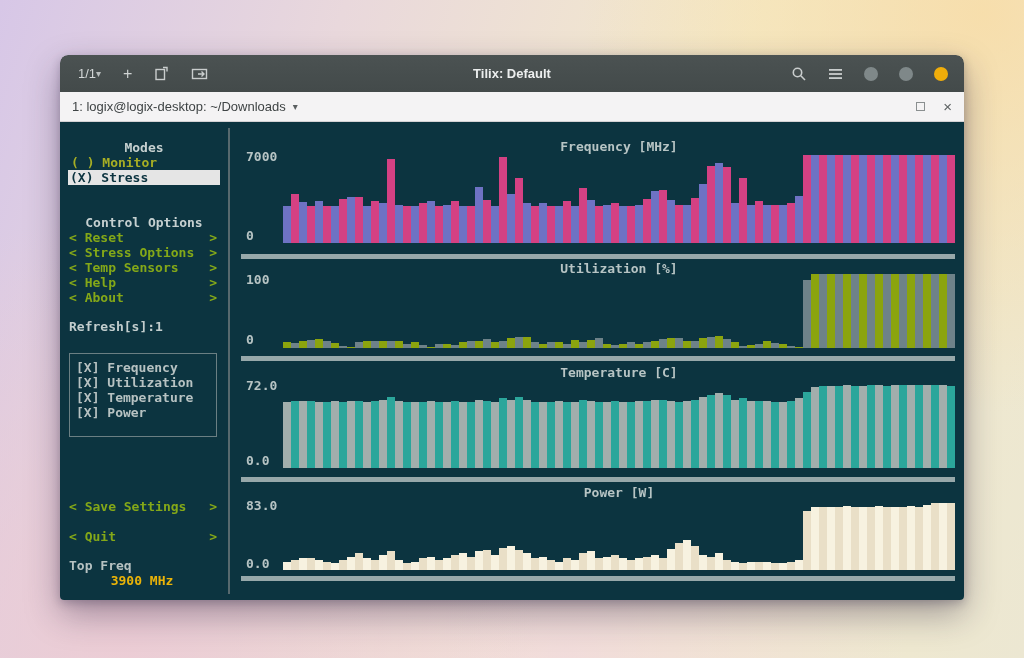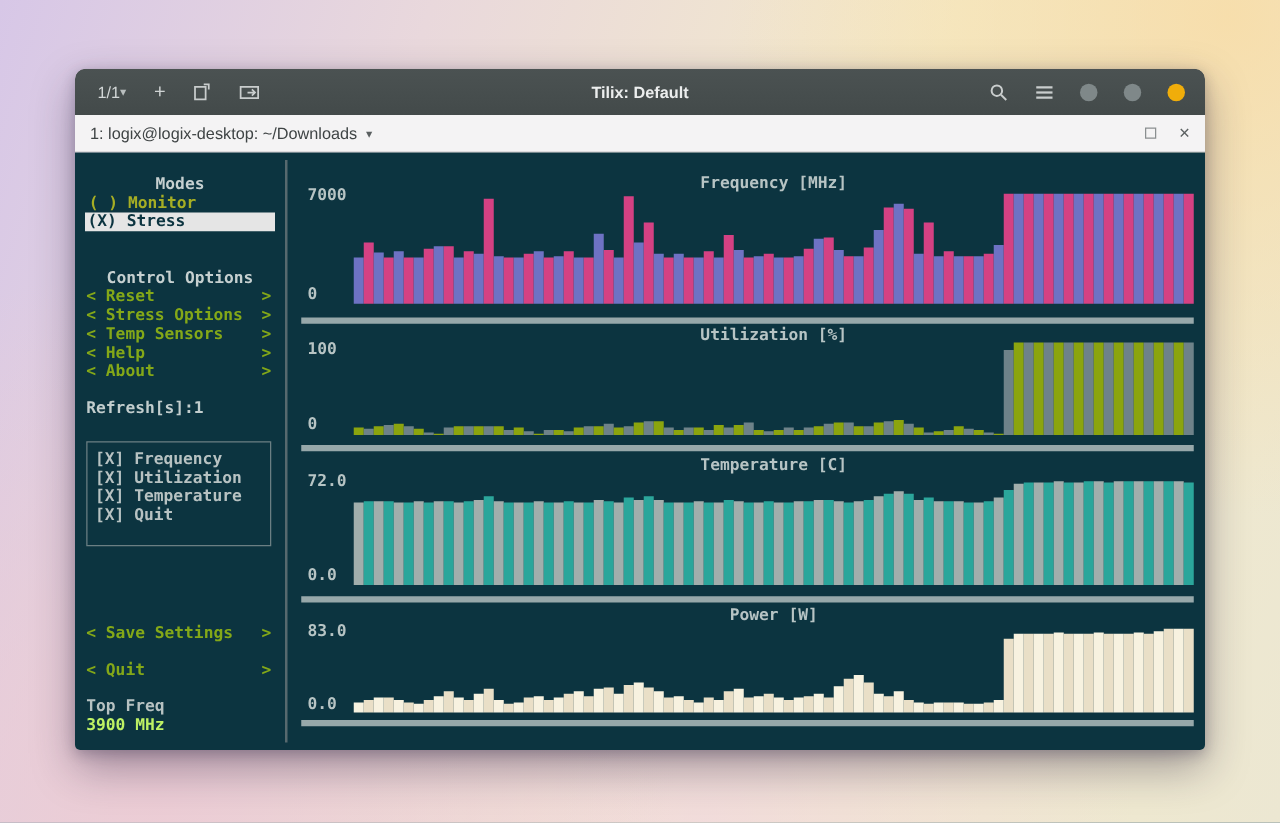--- a/index.html
+++ b/index.html
@@ -57,21 +57,21 @@
   .side-head { left:9px; width:150px; text-align:center; color:#c6d0d0; }
   .mode-row { left:9px; width:150px; padding-left:2px; color:#a6ae24; white-space:pre; }
   .mode-row.selected { left:8px; width:152px; background:#e5e5e5; color:#0c3440; }
   .menu-item {
     left:9px; width:150px; display:flex; justify-content:space-between;
     color:#84a818; padding-right:2px;
   }
   .plain { left:9px; color:#c2cdcd; }
   .side-box { left:9px; width:148px; border:1px solid #6b7f83; color:#b7c2c2; }
   .side-box .row { padding-left:6px; line-height:15px; white-space:pre; }
-  .rightalign { left:9px; width:150px; text-align:left; padding-right:4px; color:#bef264; }
+  .rightalign { left:9px; width:150px; text-align:center; padding-right:4px; color:#eab308; }
   .v-divider { left:168px; top:6px; width:2px; height:466px; background:#57696e; }
   
   .chart-title { left:223px; width:672px; text-align:center; color:#b7c4c4; }
   .ylab { left:186px; color:#b7c4c4; }
   .bars { left:223px; width:672px; display:flex; align-items:flex-end; }
   .bar { flex:0 0 8px; width:8px; }
   .separator { left:181px; width:714px; height:5px; background:#97a8aa; }
 </style>
 </head>
 <body>
@@ -157,21 +157,21 @@
       <span>&lt; About</span>
         <span>&gt;</span>
     </div>
 
     <div class="abs plain" style="top:197px">Refresh[s]:1</div>
 
     <div class="abs side-box" style="top:231px; height:84px; padding-top:6px">
       <div class="row">[X] Frequency</div>
       <div class="row">[X] Utilization</div>
       <div class="row">[X] Temperature</div>
-      <div class="row">[X] Quit</div>
+      <div class="row">[X] Power</div>
     </div>
 
 
     <div class="abs menu-item" style="top:377px">
       <span>&lt; Save Settings</span>
         <span>&gt;</span>
     </div>
     <div class="abs menu-item" style="top:407px">
       <span>&lt; Quit</span>
         <span>&gt;</span>

